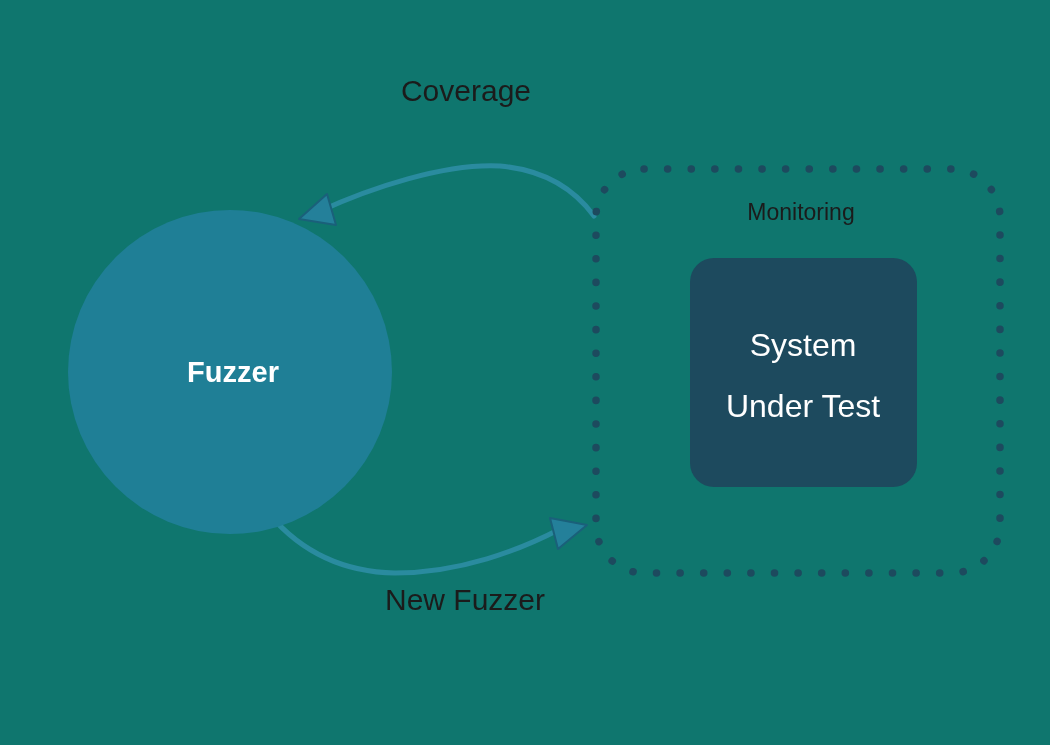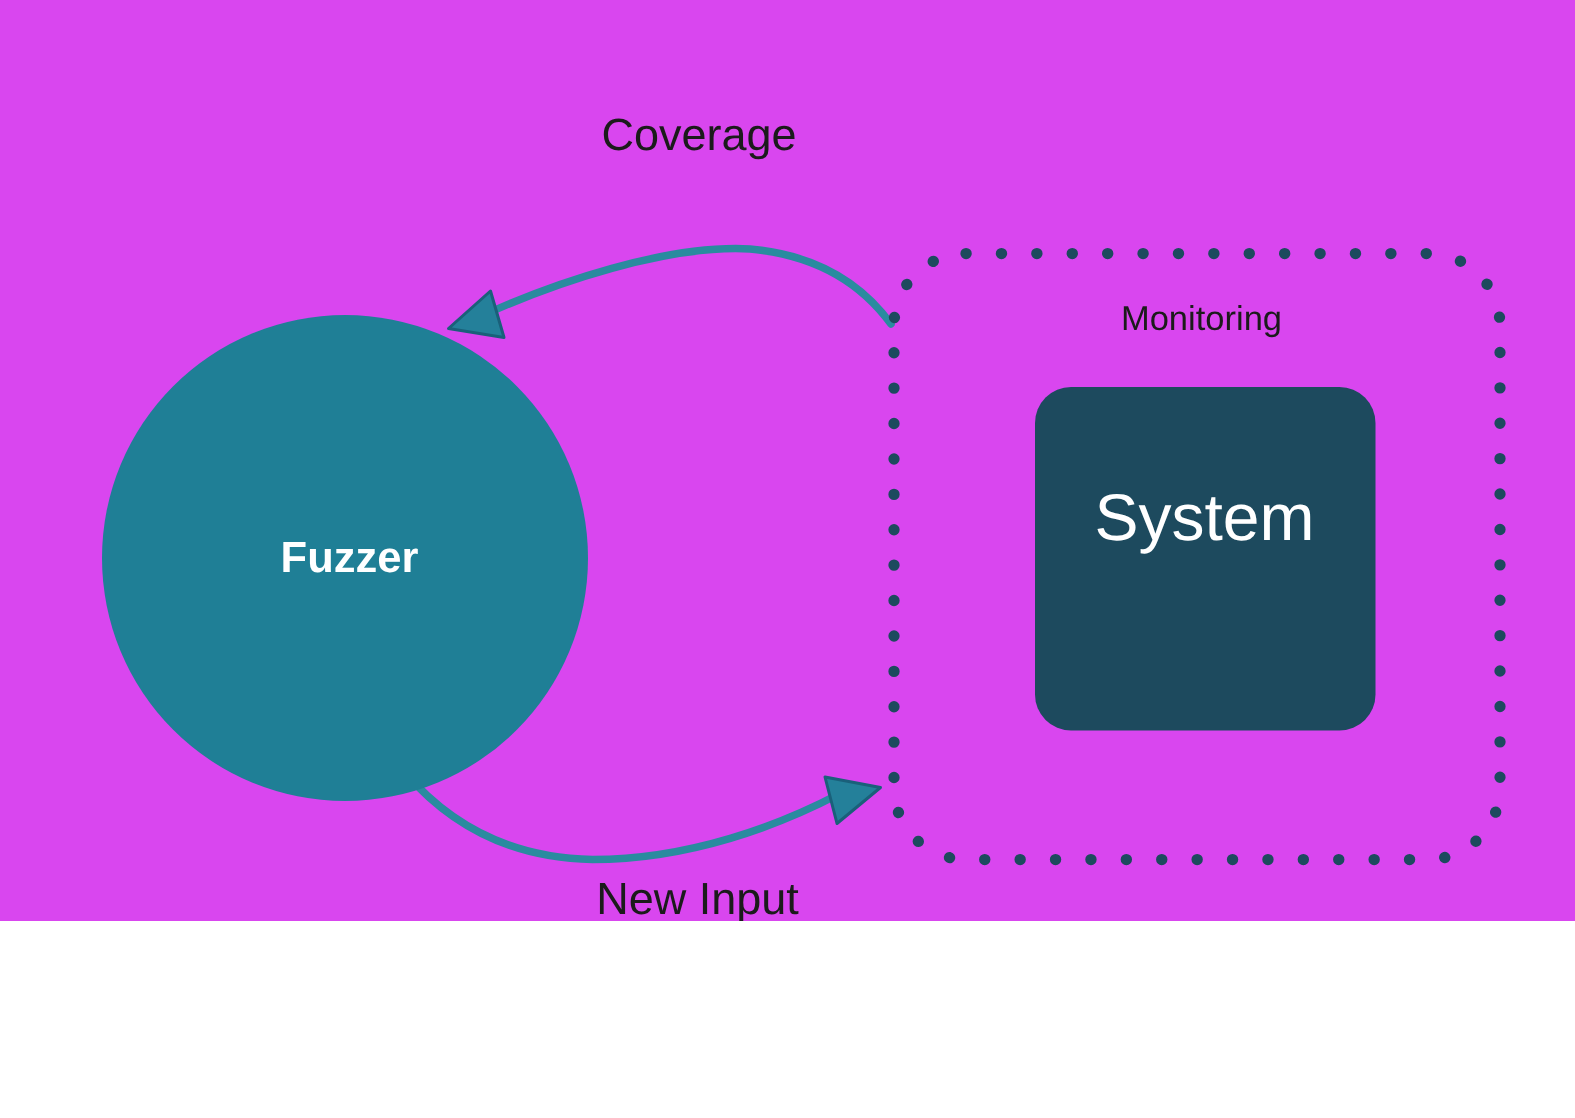--- a/index.html
+++ b/index.html
@@ -4,22 +4,22 @@
 <style>
   html, body {
     margin: 0;
     padding: 0;
     background: #ffffff;
     font-family: "Liberation Sans", "DejaVu Sans", sans-serif;
   }
   .canvas {
     position: relative;
     width: 1050px;
-    height: 614px;
-    background: #d946ef;
+    height: 745px;
+    background: #0f766e;
     overflow: hidden;
   }
   .shapes {
     position: absolute;
     left: 0;
     top: 0;
   }
   .label {
     position: absolute;
     text-align: center;
@@ -54,21 +54,21 @@
     width: 306px;
     font-size: 29px;
     line-height: 44px;
     font-weight: bold;
     color: #ffffff;
   }
   .sut-label {
     left: 652px;
     top: 315px;
     width: 302px;
-    font-size: 44px;
+    font-size: 32px;
     line-height: 61px;
     color: #ffffff;
     text-align: center;
   }
 </style>
 </head>
 <body>
 
 <div class="canvas">
 
@@ -88,19 +88,20 @@
   </svg>
 
   <div class="label edge-label coverage-label">
     <span>Coverage</span>
   </div>
 
   <div class="label monitoring-label">Monitoring</div>
 
   <div class="label sut-label">
     <span>System</span>
+    <span>Under Test</span>
   </div>
 
   <div class="label fuzzer-label">Fuzzer</div>
 
-  <div class="label edge-label newinput-label">New Input</div>
+  <div class="label edge-label newinput-label">New Fuzzer</div>
 
 </div>
 
 </body></html>

